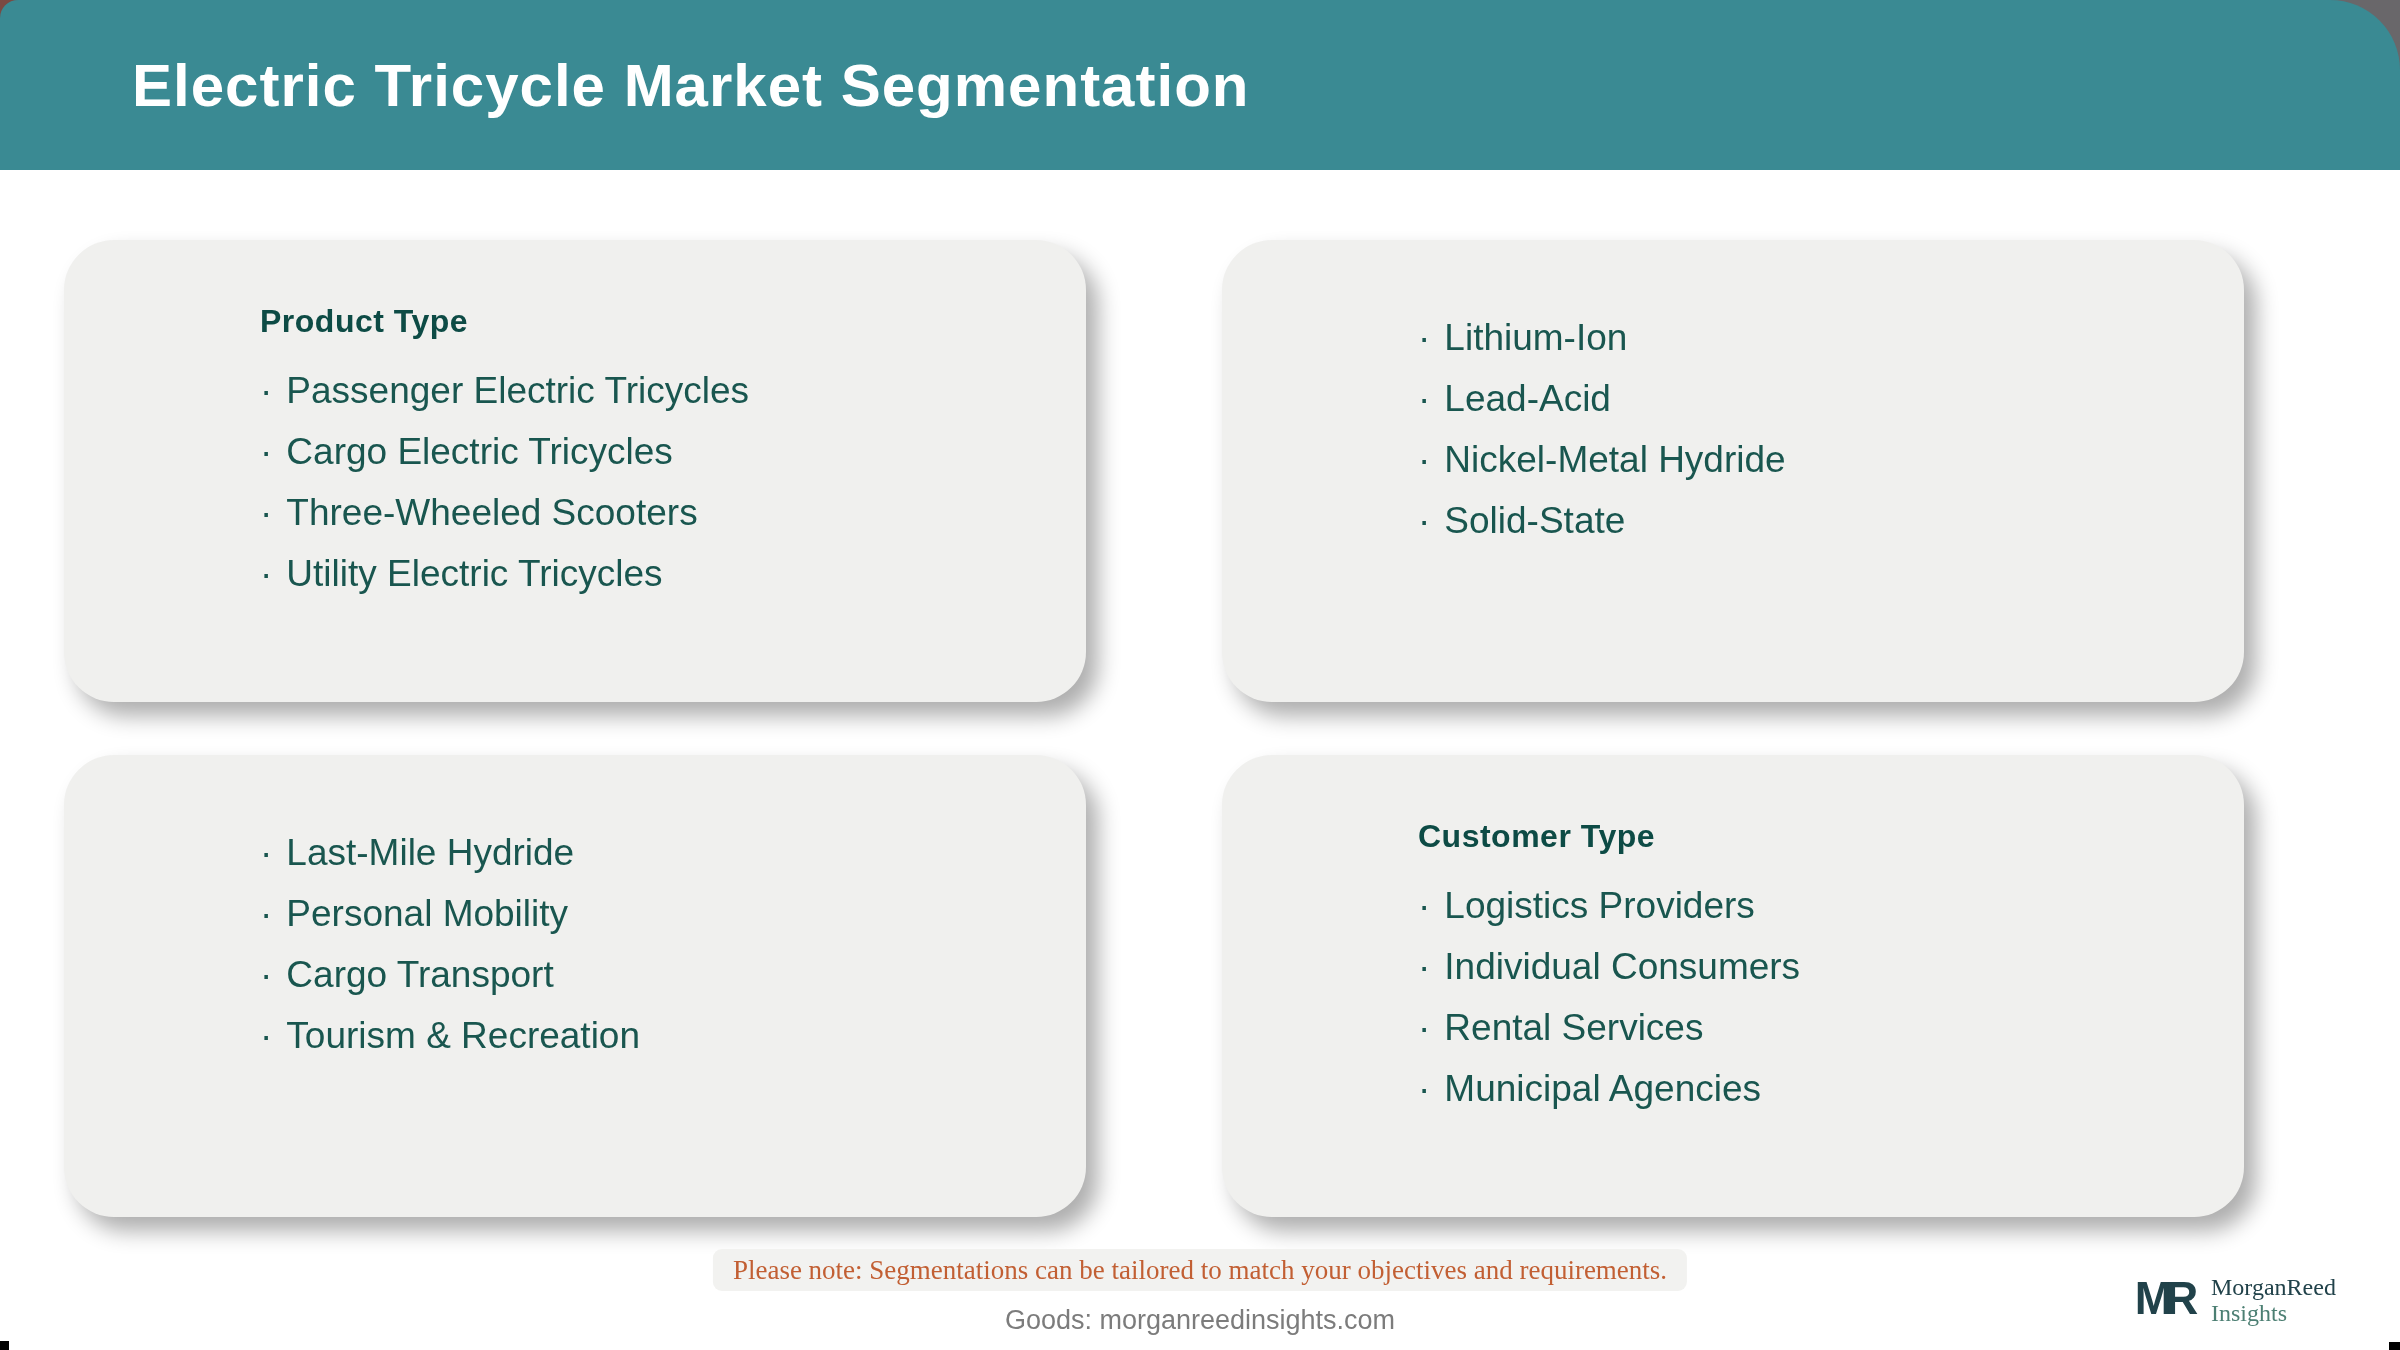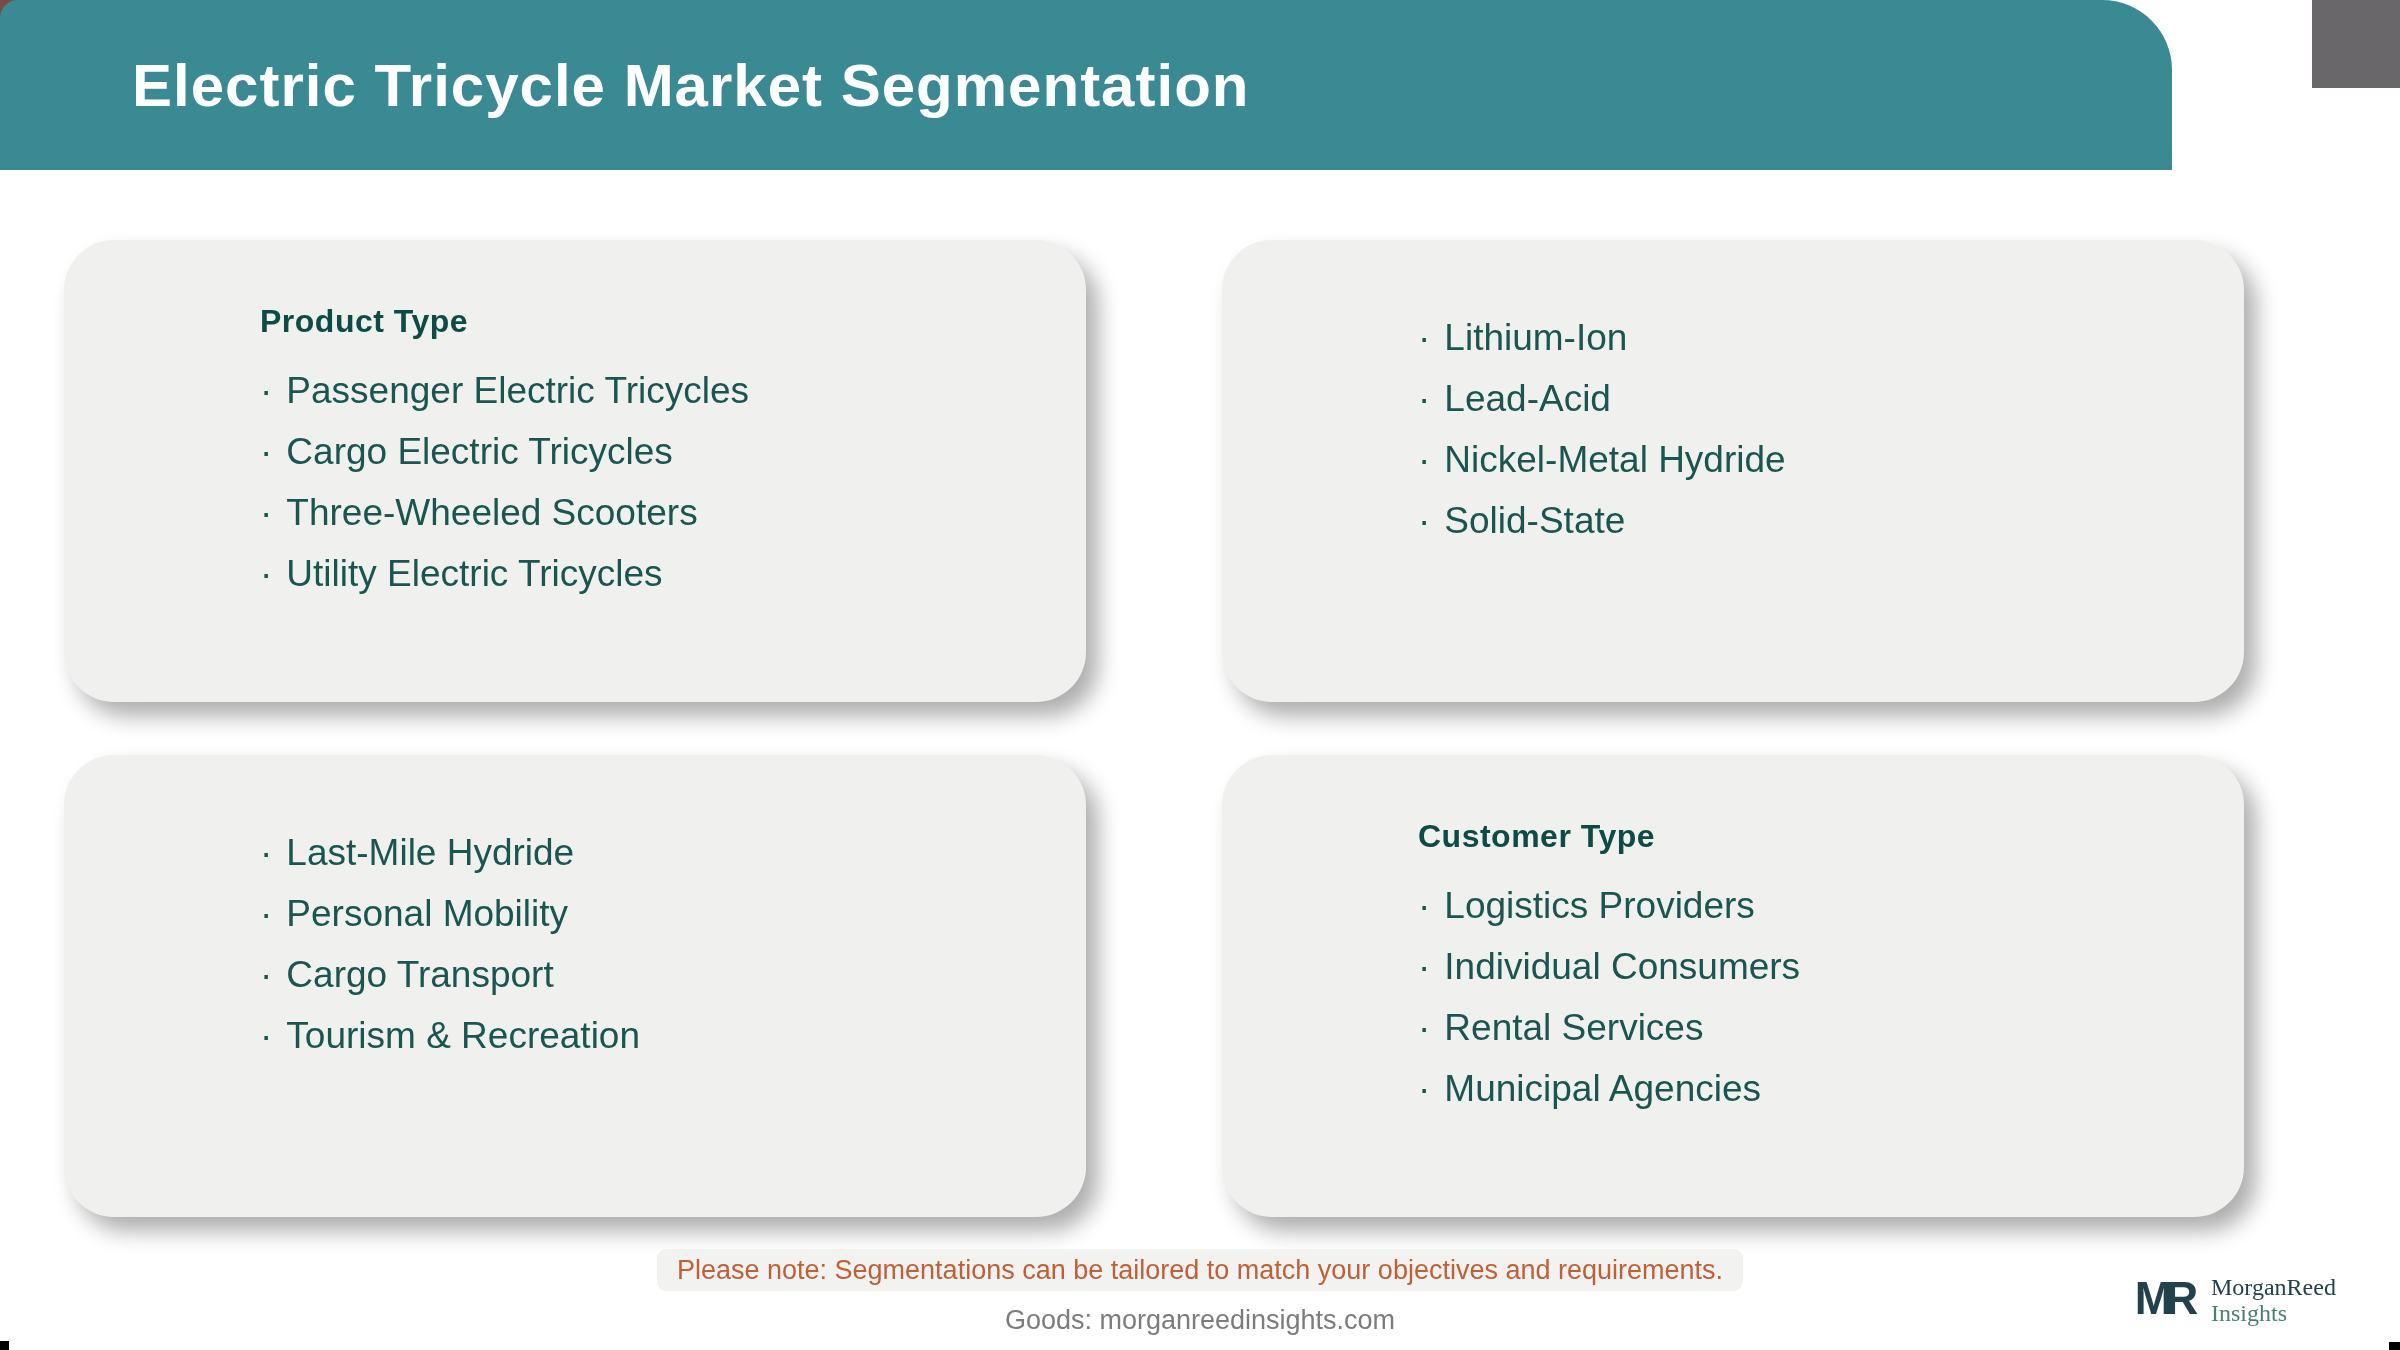--- a/index.html
+++ b/index.html
@@ -10,21 +10,21 @@
     font-family: "Liberation Sans", "DejaVu Sans", sans-serif;
   }
 
   
   .corner-tl { position: absolute; top: 0; left: 0; width: 34px; height: 34px;
                background: #7a4a43; z-index: 0; }
   .corner-tr { position: absolute; top: 0; right: 0; width: 88px; height: 88px;
                background: #69676a; z-index: 0; }
 
   .topbar {
-    position: absolute; top: 0; left: 0; width: 2172px; height: 170px;
+    position: absolute; top: 0; left: 0; width: 2400px; height: 170px;
     background: var(--header_teal, #3a8a93);
     border-radius: 18px 70px 0 0;
     display: flex; align-items: center;
     box-sizing: border-box; padding-left: 132px;
     z-index: 1;
   }
   .topbar h1 {
     margin: 0; color: #ffffff; font-size: 60px; font-weight: bold;
     letter-spacing: 1px;
   }
@@ -53,21 +53,21 @@
     color: var(--card_text, #19564f);
     white-space: nowrap;
   }
   .dot { margin-right: 14px; }
 
   .note {
     position: absolute; top: 1249px; left: 50%; transform: translateX(-50%);
     height: 42px; line-height: 42px; padding: 0 20px;
     background: var(--note_bg, #f2f2f0); border-radius: 9px;
     font-size: 27px; color: var(--note_orange, #c25f33);
-    white-space: nowrap; z-index: 1;
+    white-space: nowrap; z-index: 1; font-family: Liberation Serif, serif;
   }
   .source {
     position: absolute; top: 1305px; left: 0; width: 2400px;
     text-align: center; font-size: 27px;
     color: var(--source_gray, #7c7c7c); z-index: 1;
   }
 
   .logo {
     position: absolute; left: 2136px; top: 1273px; z-index: 2;
     display: flex; align-items: flex-start; gap: 9px;

